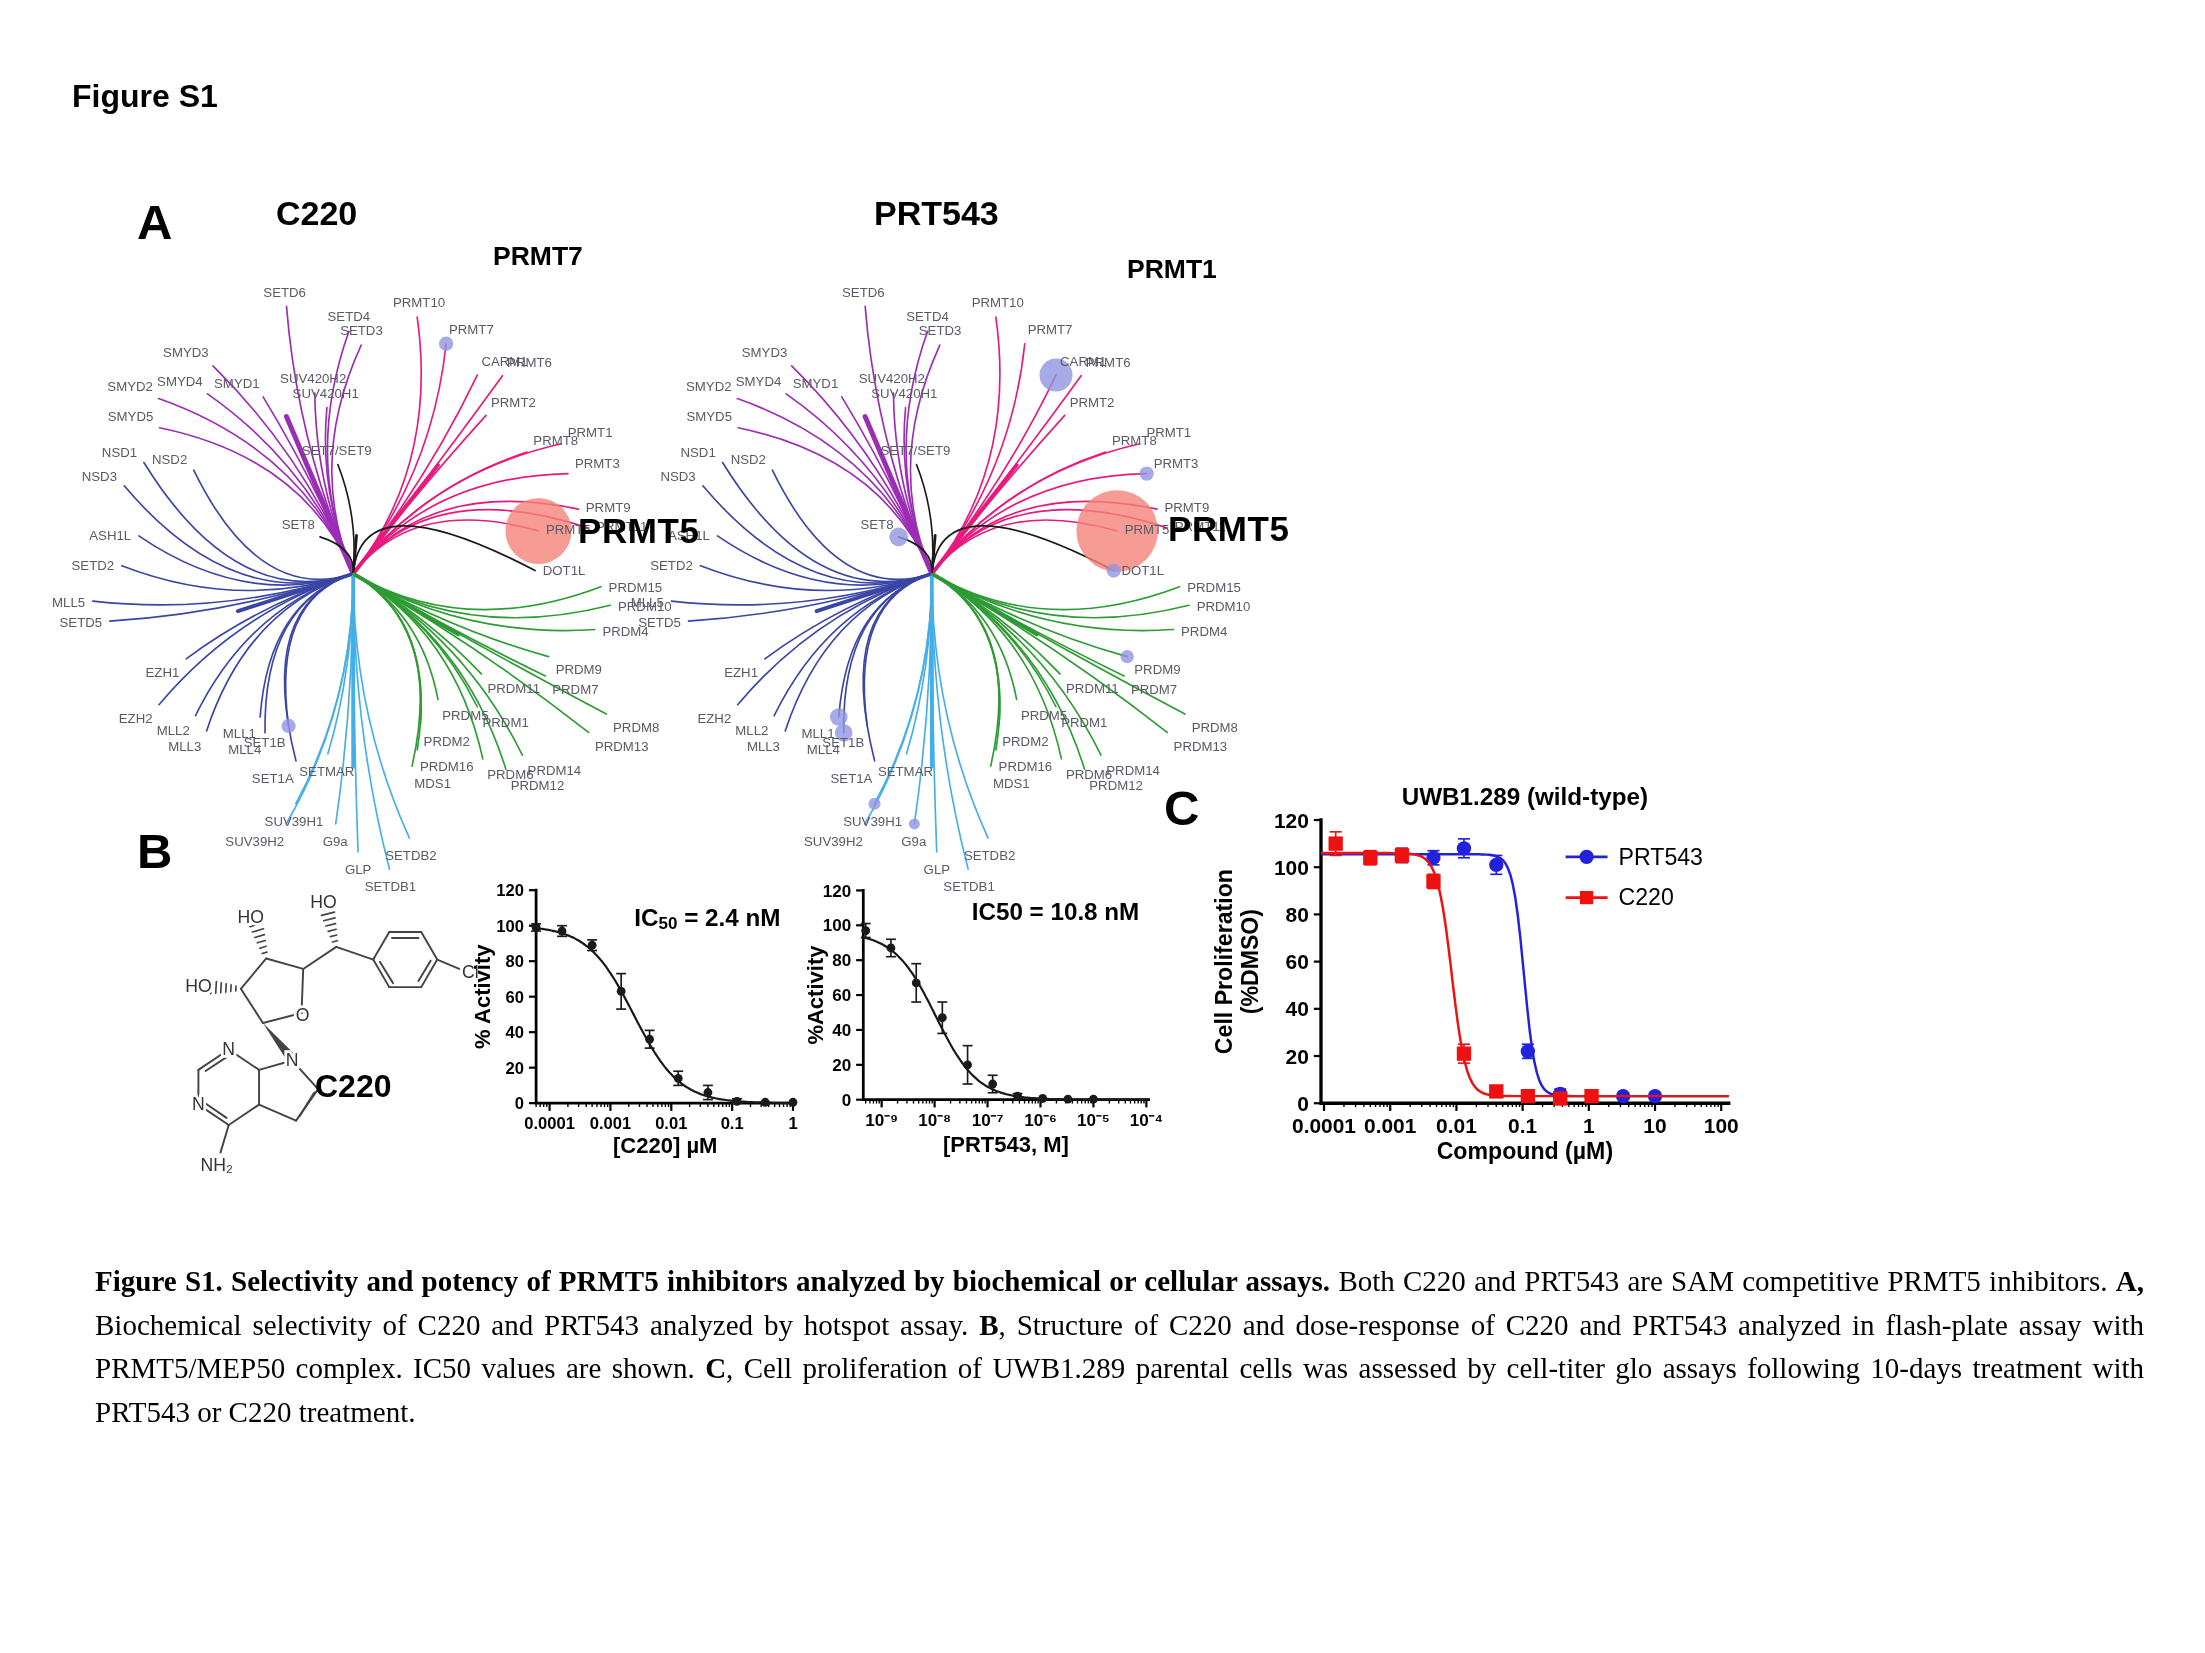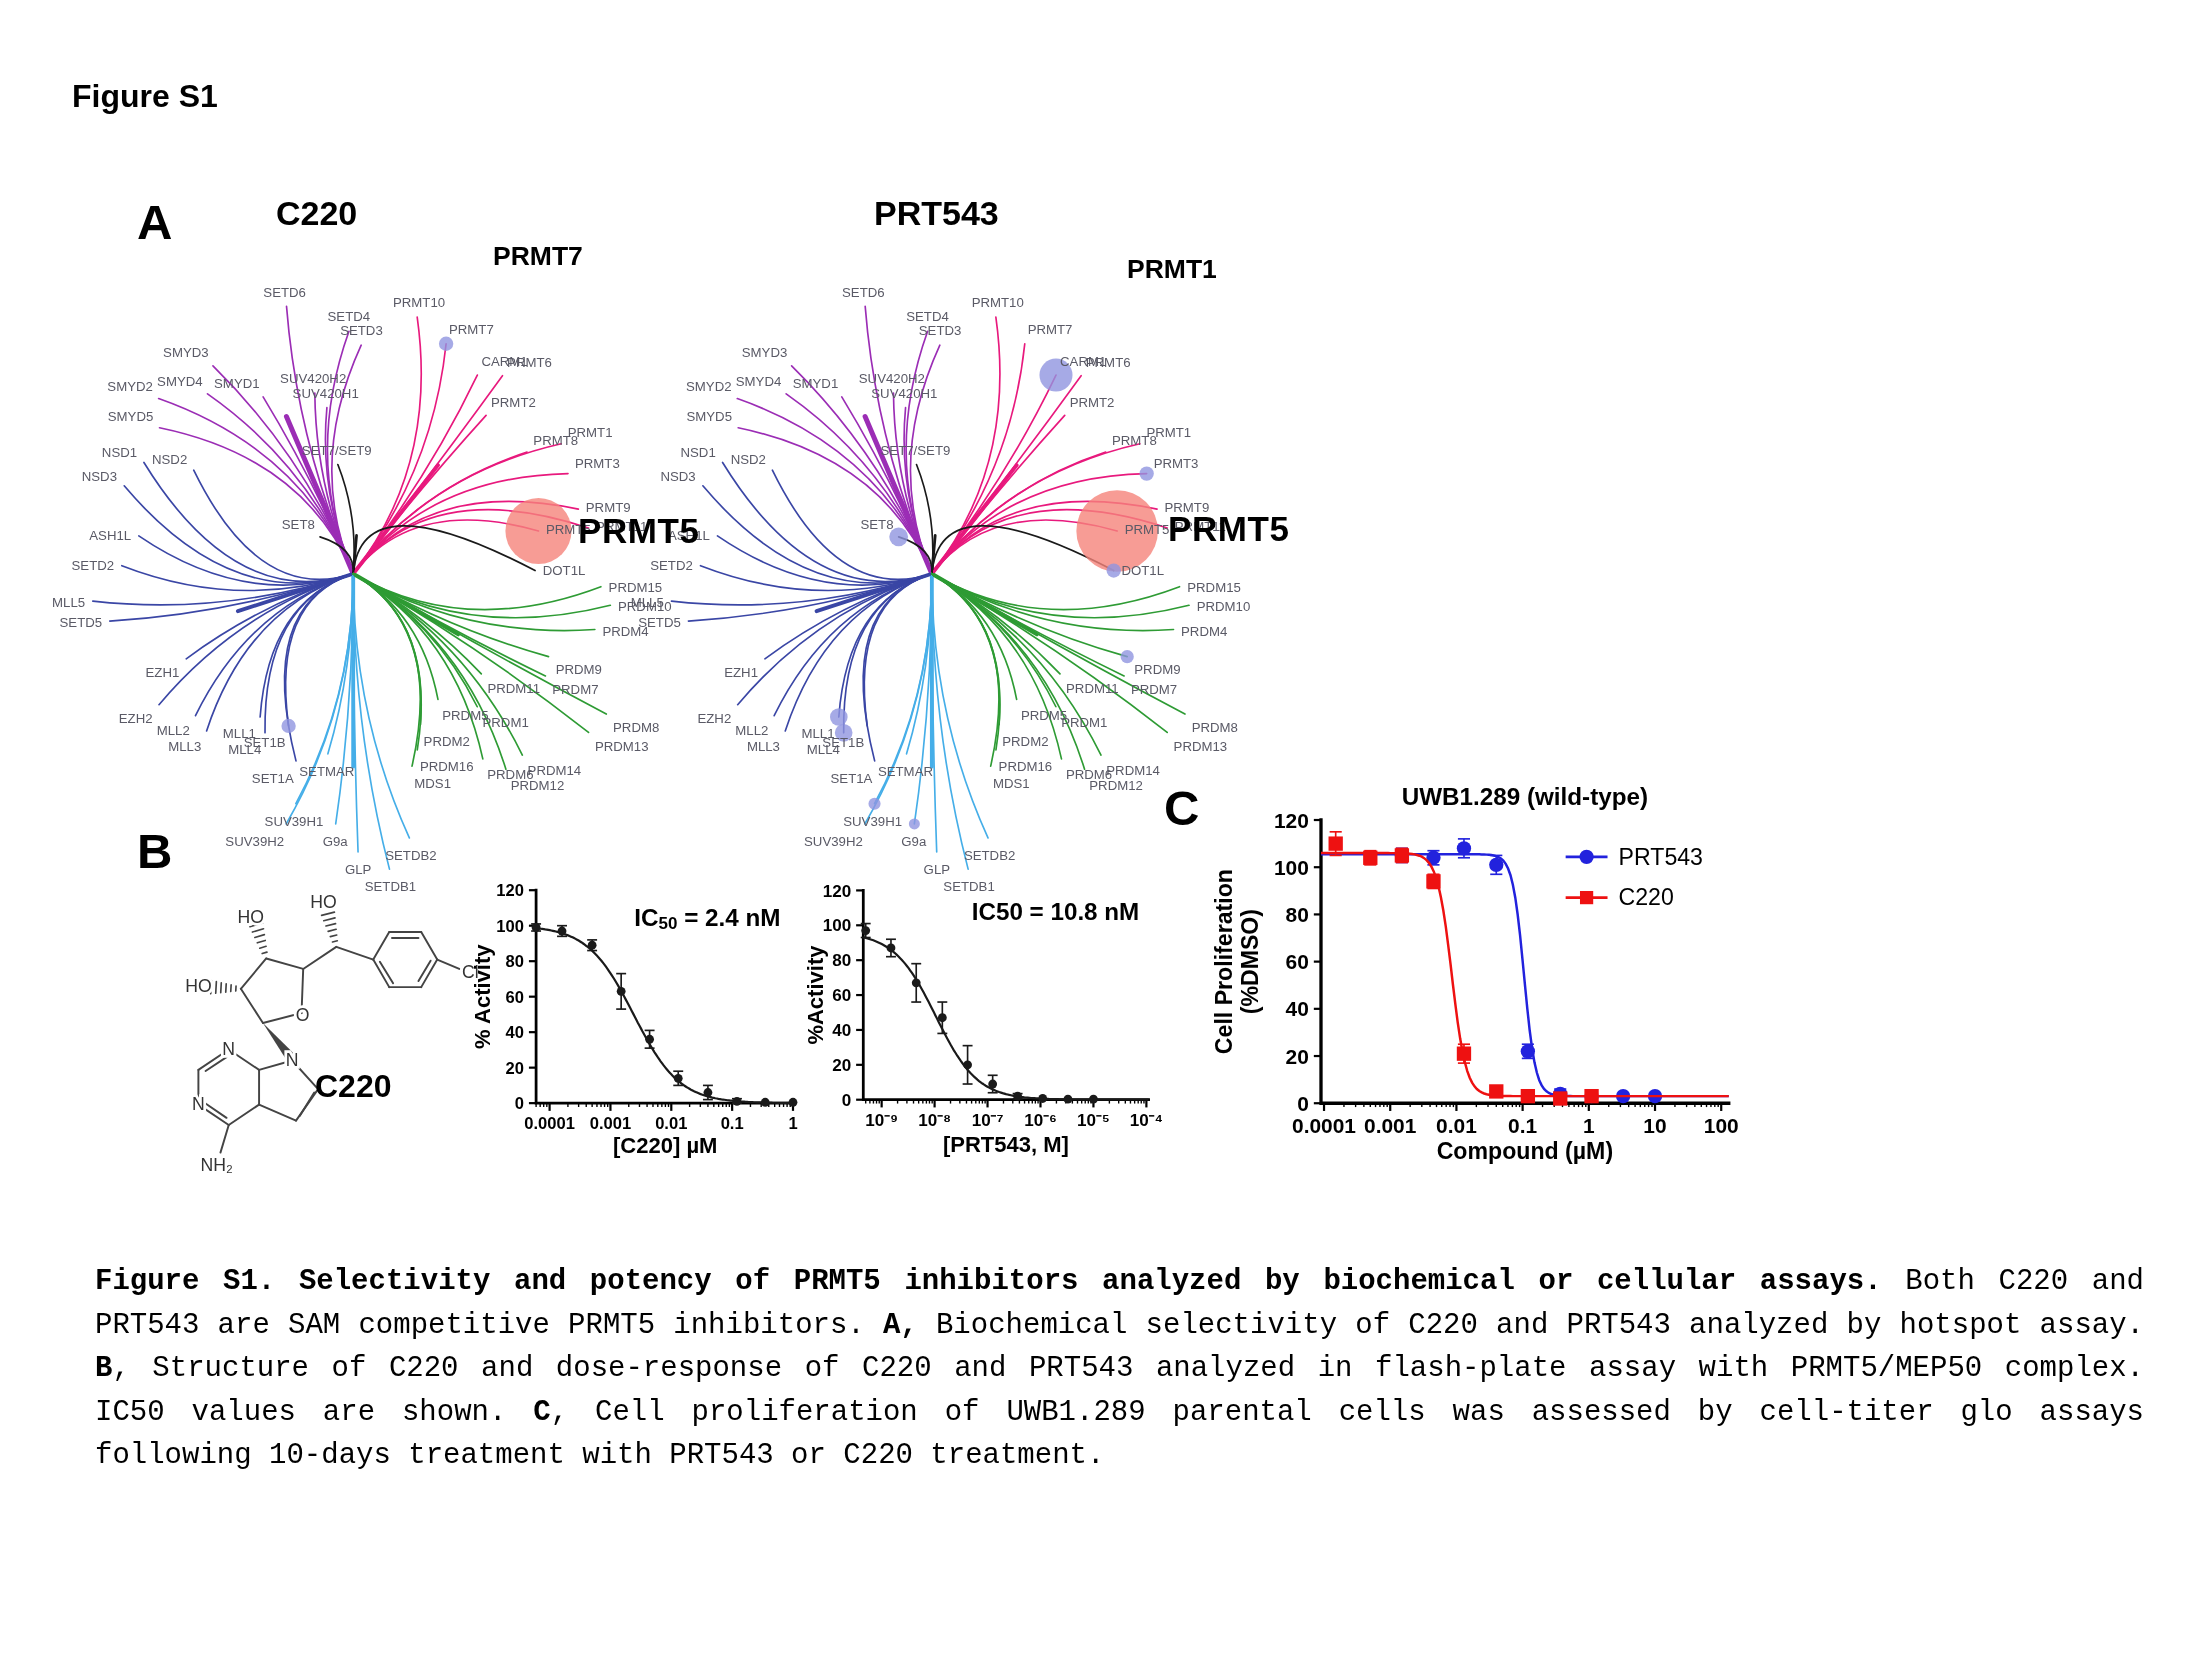--- a/index.html
+++ b/index.html
@@ -5,21 +5,21 @@
   html,body{margin:0;padding:0;background:#888;}
   #page{position:relative;width:2205px;height:1654px;background:#ffffff;overflow:hidden;
         font-family:"Liberation Sans",sans-serif;color:#000;}
   .abs{position:absolute;}
   .fig-label{font-size:32px;font-weight:bold;}
   .panel-letter{font-size:49px;font-weight:bold;}
   .tree-title{font-size:34px;font-weight:bold;}
   .tree-annot-big{font-size:35px;font-weight:bold;letter-spacing:0.6px;}
   .tree-annot-small{font-size:26.5px;font-weight:bold;}
   .struct-label{font-size:32px;font-weight:bold;}
-  #caption{font-family:Liberation Mono, monospace;font-size:29px;line-height:1.5;
+  #caption{font-family:Liberation Serif, serif;font-size:29px;line-height:1.5;
            text-align:justify;color:#000;}
   #caption .bseg-b{font-weight:bold;}
   svg{overflow:visible;}
   svg text{font-family:"Liberation Sans",sans-serif;}
 </style>
 </head>
 <body>
 
 <div id="page">
 

